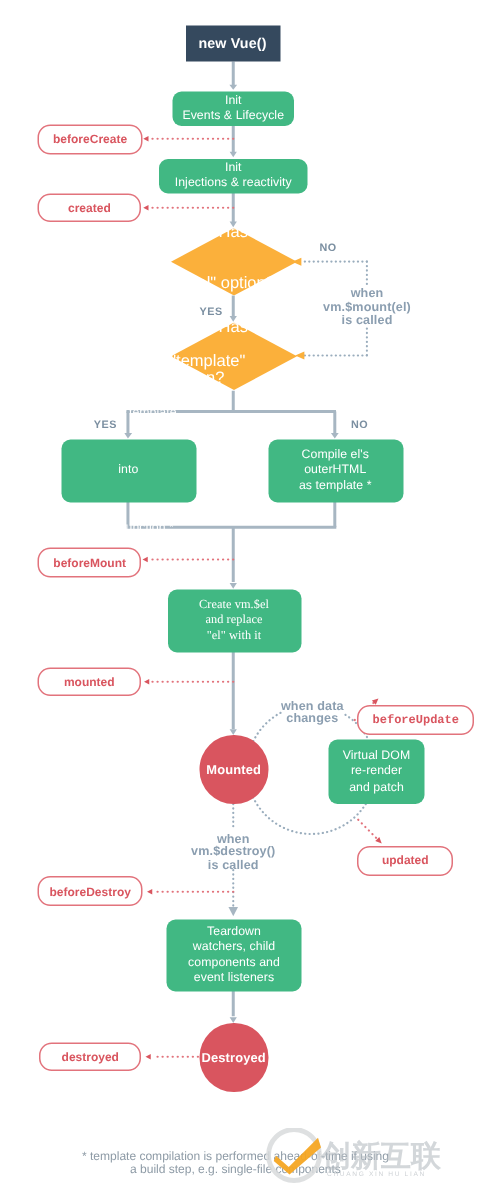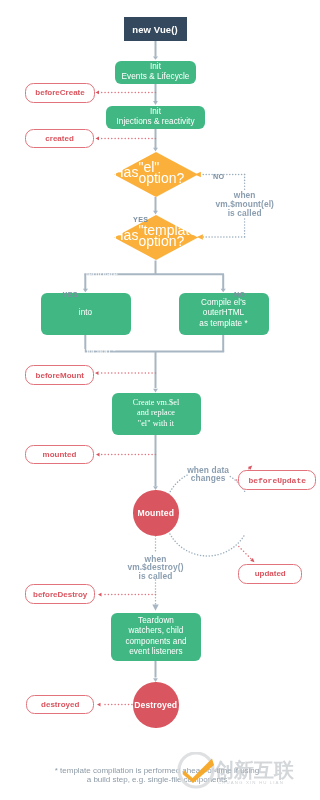--- a/index.html
+++ b/index.html
@@ -16,35 +16,35 @@
   .start-node{background:#35495e;border-radius:0;color:#fff;
     font-size:9.5px;font-weight:700;letter-spacing:.1px;}
 
   
   .proc{background:#41b883;border-radius:6px;color:#fff;font-size:8.2px;
     font-weight:400;line-height:10.4px;letter-spacing:.05px;}
 
   
   .diamond-wrap{position:absolute;}
   .diamond-label{position:absolute;left:0;top:0;width:100%;height:100%;
-    display:flex;flex-direction:row;align-items:center;justify-content:space-between;
-    color:#fff;font-size:14px;line-height:10.9px;}
+    display:flex;flex-direction:column;align-items:center;justify-content:space-between;
+    color:#fff;font-size:11px;line-height:10.9px;}
   .diamond-label>span{display:block;position:relative;top:-2px;}
 
   
   .state{background:#d9555f;border-radius:50%;color:#fff;font-size:8.6px;
     font-weight:700;letter-spacing:.1px;}
 
   
   .hook{background:#fff;border:1.1px solid #e2737c;border-radius:8.5px;
     color:#d9555f;font-size:8px;font-weight:700;letter-spacing:0px;}
 
   
   .elabel{position:absolute;color:#7b8fa1;font-size:7.2px;font-weight:700;
-    letter-spacing:.35px;white-space:nowrap;margin-top:12px;}
+    letter-spacing:.35px;white-space:nowrap;}
   .mlabel{position:absolute;color:#8b9eb0;font-size:8.4px;font-weight:700;
     line-height:8.7px;text-align:center;white-space:nowrap;letter-spacing:.1px;
     transform:translateX(-50%);}
 
   
   .footnote{position:absolute;left:-1px;width:316px;text-align:center;
     color:#8e9ba6;font-size:8.05px;line-height:9.2px;letter-spacing:-.02px;}
 
   
   .wm{position:absolute;pointer-events:none;}
@@ -177,20 +177,25 @@
     <span>outerHTML</span>
     <span>as template *</span>
   </div>
 
   <div class="node proc" style="left:111.5px;top:392.5px;width:89px;height:42px;font-family:Liberation Serif, serif;">
     <span>Create vm.$el</span>
     <span>and replace</span>
     <span>"el" with it</span>
   </div>
 
+  <div class="node proc" style="left:219px;top:493px;width:64px;height:43px;">
+    <span>Virtual DOM</span>
+    <span>re-render</span>
+    <span>and patch</span>
+  </div>
 
   <div class="node proc" style="left:111px;top:612.5px;width:90px;height:48px;">
     <span>Teardown</span>
     <span>watchers, child</span>
     <span>components and</span>
     <span>event listeners</span>
   </div>
 
   <div class="diamond-wrap" style="left:113.5px;top:152px;width:84px;height:45px;">
     <svg width="84" height="45" viewBox="0 0 84 45">

